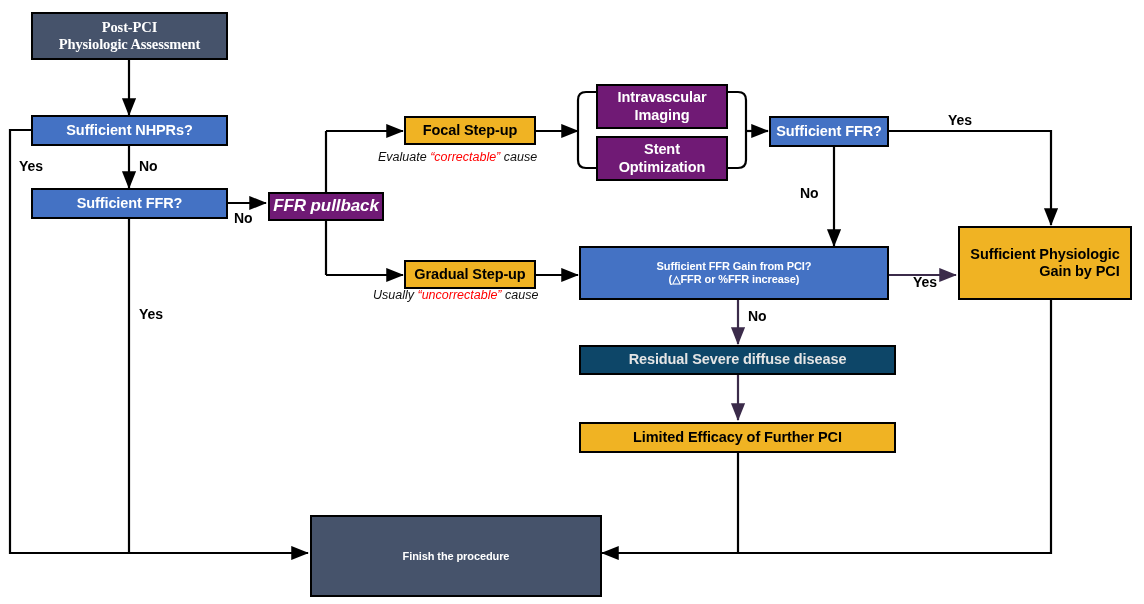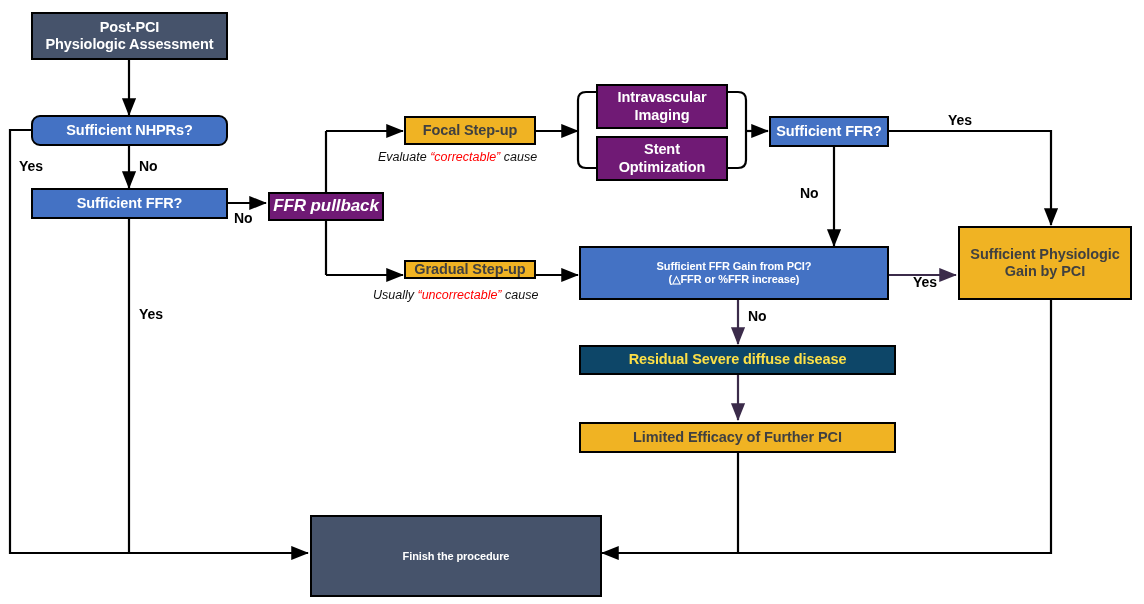--- a/index.html
+++ b/index.html
@@ -34,22 +34,22 @@
     display: flex;
     align-items: center;
     justify-content: center;
     text-align: center;
     font-weight: bold;
     line-height: 1.18;
     letter-spacing: -0.1px;
   }
   .node.dark   { background: #46536B; color: #ffffff; }
   .node.blue   { background: #4472C4; color: #ffffff; }
-  .node.navy   { background: #0D4668; color: #fde047; }
-  .node.amber  { background: #F0B323; color: #404040; }
+  .node.navy   { background: #0D4668; color: #e5e5e5; }
+  .node.amber  { background: #F0B323; color: #000000; text-align: right; }
   .node.red    { background: #701a75; color: #ffffff; font-style: italic; }
   .edge-label {
     position: absolute;
     font-weight: bold;
     font-size: 14px;
     color: #000000;
     white-space: nowrap;
   }
   .note {
     position: absolute;
@@ -116,48 +116,48 @@
     <g stroke="#3B2B4A" stroke-width="2.2" fill="none">
 
       <path d="M889,275 L956,275" marker-end="url(#arrowp)"></path>
 
       <path d="M738,300 L738,344" marker-end="url(#arrowp)"></path>
 
       <path d="M738,375 L738,420" marker-end="url(#arrowp)"></path>
     </g>
   </svg>
 
-  <div class="node dark" style="left:31px; top:12px; width:197px; height:48px; font-size:14.5px;">
+  <div class="node dark" style="left:31px; top:12px; width:197px; height:48px; font-size:14.5px;font-family:Liberation Serif, serif;">
     <div>
       <div>Post-PCI</div>
       <div>Physiologic Assessment</div>
     </div>
   </div>
 
-  <div class="node blue" style="left:31px; top:115px; width:197px; height:31px; font-size:14.5px;border-radius:9px;">
+  <div class="node blue" style="left:31px; top:115px; width:197px; height:31px; font-size:14.5px;">
     <span>Sufficient NHPRs?</span>
   </div>
 
   <div class="node blue" style="left:31px; top:188px; width:197px; height:31px; font-size:14.5px;">
     <span>Sufficient FFR?</span>
   </div>
 
   <div class="node red" style="left:268px; top:192px; width:116px; height:29px; font-size:17px;">
     <span>FFR pullback</span>
   </div>
 
   <div class="node amber" style="left:404px; top:116px; width:132px; height:29px; font-size:14.5px;">
     <span>Focal Step-up</span>
   </div>
 
   <div class="note" style="left:378px; top:150px;">
     <span>Evaluate </span><span class="hl">“correctable”</span><span> cause</span>
   </div>
 
-  <div class="node amber" style="left:404px; top:260px; width:132px; height:19px; font-size:14.5px;">
+  <div class="node amber" style="left:404px; top:260px; width:132px; height:29px; font-size:14.5px;">
     <span>Gradual Step-up</span>
   </div>
 
   <div class="note" style="left:373px; top:288px;">
     <span>Usually </span><span class="hl">“uncorrectable”</span><span> cause</span>
   </div>
 
   <div class="node red" style="left:596px; top:84px; width:132px; height:45px; font-size:14.5px; font-style:normal;">
     <div>
       <div>Intravascular</div>

